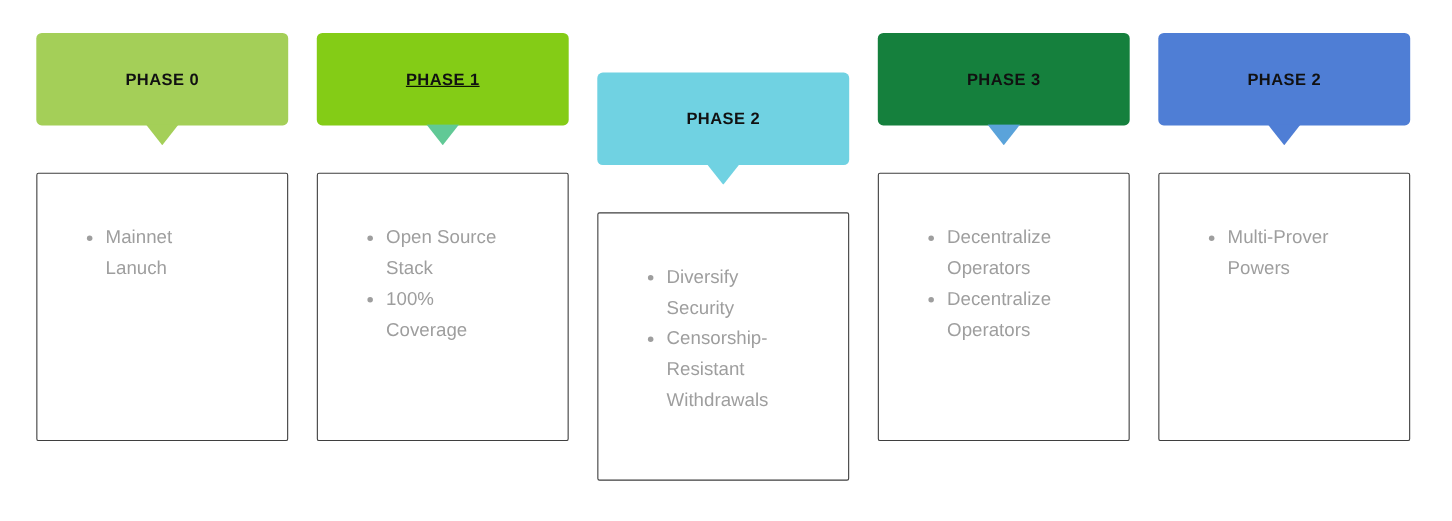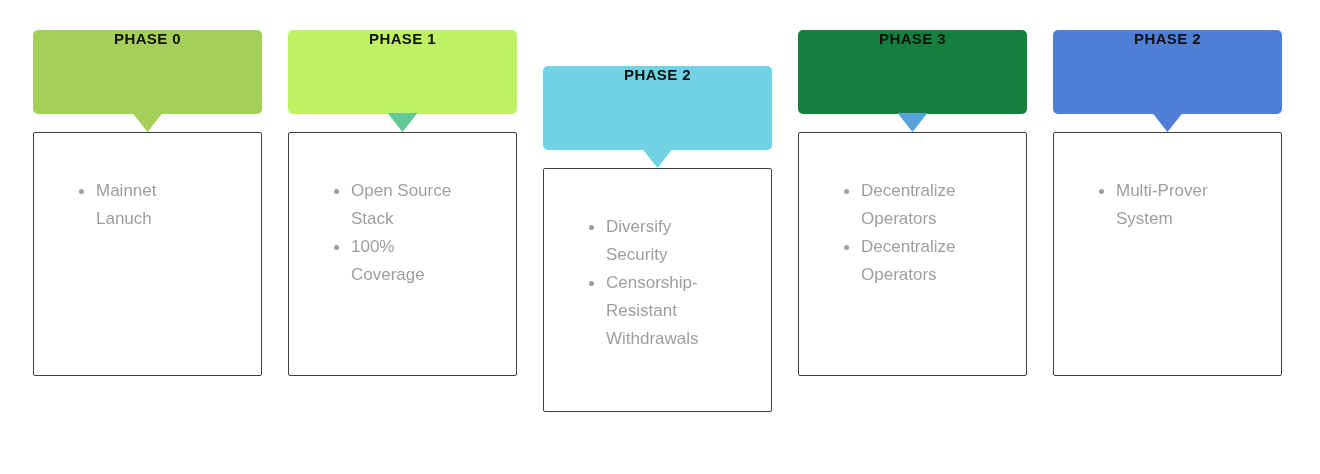--- a/index.html
+++ b/index.html
@@ -19,36 +19,37 @@
   .column {
     width: 229px;
     flex: none;
     display: flex;
     flex-direction: column;
   }
   .banner-rect {
     height: 84px;
     border-radius: 5px;
     display: flex;
-    align-items: flex-start;
+    align-items: center;
     justify-content: center;
   }
   .banner-label {
     font-size: 15px;
     font-weight: bold;
     letter-spacing: 0.4px;
     color: #111111;
   }
   .banner-pointer {
     width: 30px;
     height: 19px;
     margin: -1px auto 0 auto;
     clip-path: polygon(0 0, 100% 0, 50% 100%);
   }
   .card {
+    margin-top: 25px;
     height: 244px;
     background: #ffffff;
     border: 1.5px solid #3f3f3f;
     border-radius: 2px;
   }
   .items {
     list-style: none;
     padding: 44px 8px 0 62px;
   }
   .item {
@@ -80,21 +81,21 @@
     </div>
     <div class="banner-pointer" style="background-color: rgb(164, 207, 88);"></div>
     <div class="card">
       <ul class="items">
         <li class="item">Mainnet Lanuch</li>
       </ul>
     </div>
   </div>
 
   <div class="column">
-    <div class="banner-rect" style="background-color: #bef264;">
+    <div class="banner-rect" style="background-color: #84cc16; text-decoration: underline;">
       <span class="banner-label">PHASE 1</span>
     </div>
     <div class="banner-pointer" style="background-color: rgb(97, 201, 150);"></div>
     <div class="card">
       <ul class="items">
         <li class="item">Open Source Stack</li>
         <li class="item">100% Coverage</li>
       </ul>
     </div>
   </div>
@@ -125,18 +126,18 @@
     </div>
   </div>
 
   <div class="column">
     <div class="banner-rect" style="background-color: rgb(79, 126, 213);">
       <span class="banner-label">PHASE 2</span>
     </div>
     <div class="banner-pointer" style="background-color: rgb(79, 126, 213);"></div>
     <div class="card">
       <ul class="items">
-        <li class="item">Multi-Prover System</li>
+        <li class="item">Multi-Prover Powers</li>
       </ul>
     </div>
   </div>
 
 </div>
 
 </body></html>

